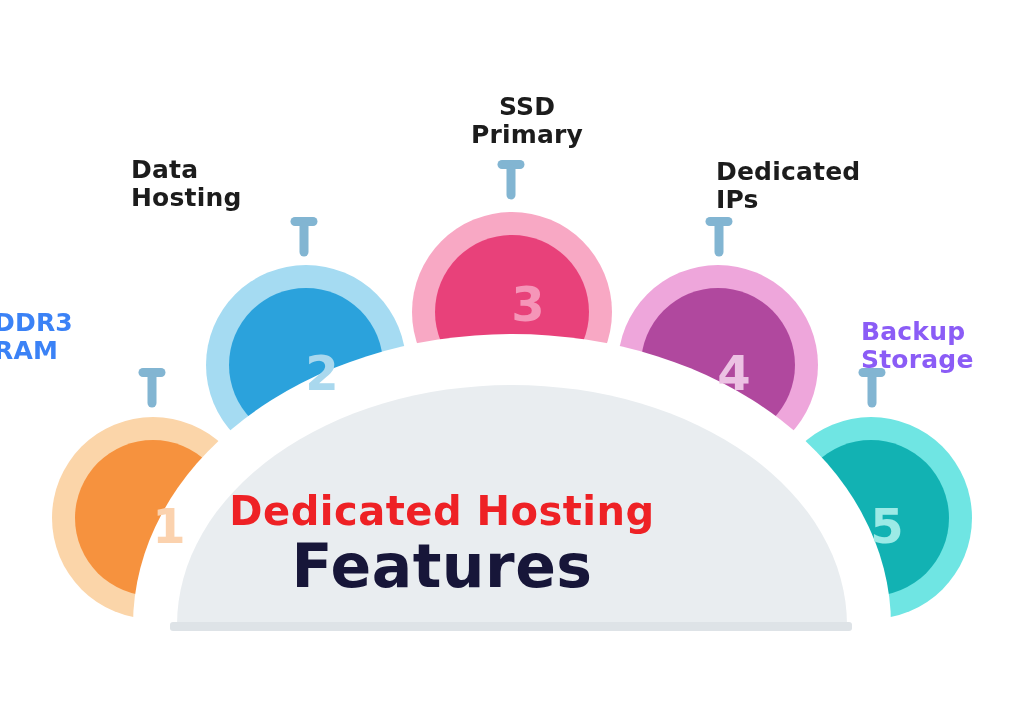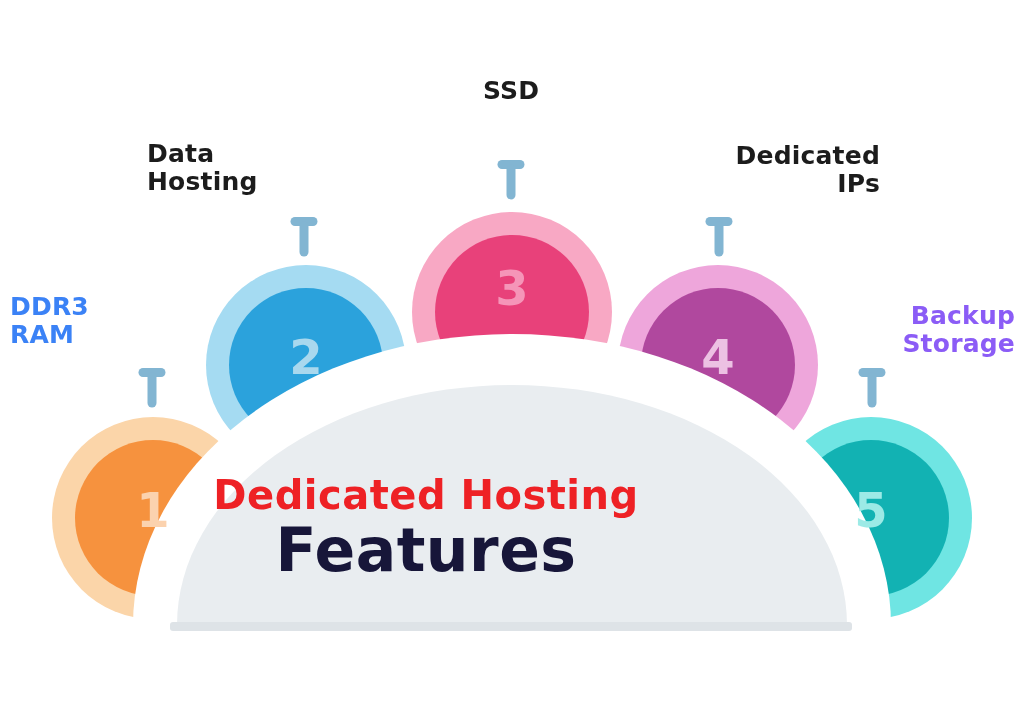--- a/index.html
+++ b/index.html
@@ -6,31 +6,31 @@
   .stage {
     position: relative;
     width: 1024px;
     height: 727px;
     overflow: hidden;
     background: #ffffff;
     font-family: "DejaVu Sans", "Liberation Sans", sans-serif;
   }
   .stage svg { position: absolute; inset: 0; display: block; }
 
-  .overlay { position: absolute; margin: 0; }
+  .overlay { position: absolute; margin: 16px; }
 
   .feature-label {
     font-size: 25px;
     line-height: 28px;
     font-weight: 700;
     letter-spacing: 0.2px;
     white-space: nowrap;
   }
   .align-right  { text-align: left; }
-  .align-left   { text-align: right; }
+  .align-left   { text-align: left; }
   .align-center { text-align: center; }
 
   .feature-number {
     width: 100px;
     font-size: 48px;
     line-height: 52px;
     font-weight: 700;
     text-align: center;
   }
 
@@ -121,20 +121,21 @@
   <div class="overlay feature-label align-right" style="right: 854px; top: 293px; width: 160px; color: #3b82f6;">
     <div>DDR3</div>
     <div>RAM</div>
   </div>
   <div class="overlay feature-label align-right" style="right: 697px; top: 140px; width: 180px; color: rgb(28, 28, 28);">
     <div>Data</div>
     <div>Hosting</div>
   </div>
   <div class="overlay feature-label align-center" style="left: 411px; top: 77px; width: 200px; color: rgb(28, 28, 28);">
     <div>SSD</div>
+    <div>Primary</div>
   </div>
   <div class="overlay feature-label align-left" style="left: 700px; top: 142px; width: 180px; color: rgb(28, 28, 28);">
     <div>Dedicated</div>
     <div>IPs</div>
   </div>
   <div class="overlay feature-label align-left" style="left: 845px; top: 302px; width: 170px; color: #8b5cf6;">
     <div>Backup</div>
     <div>Storage</div>
   </div>
 

